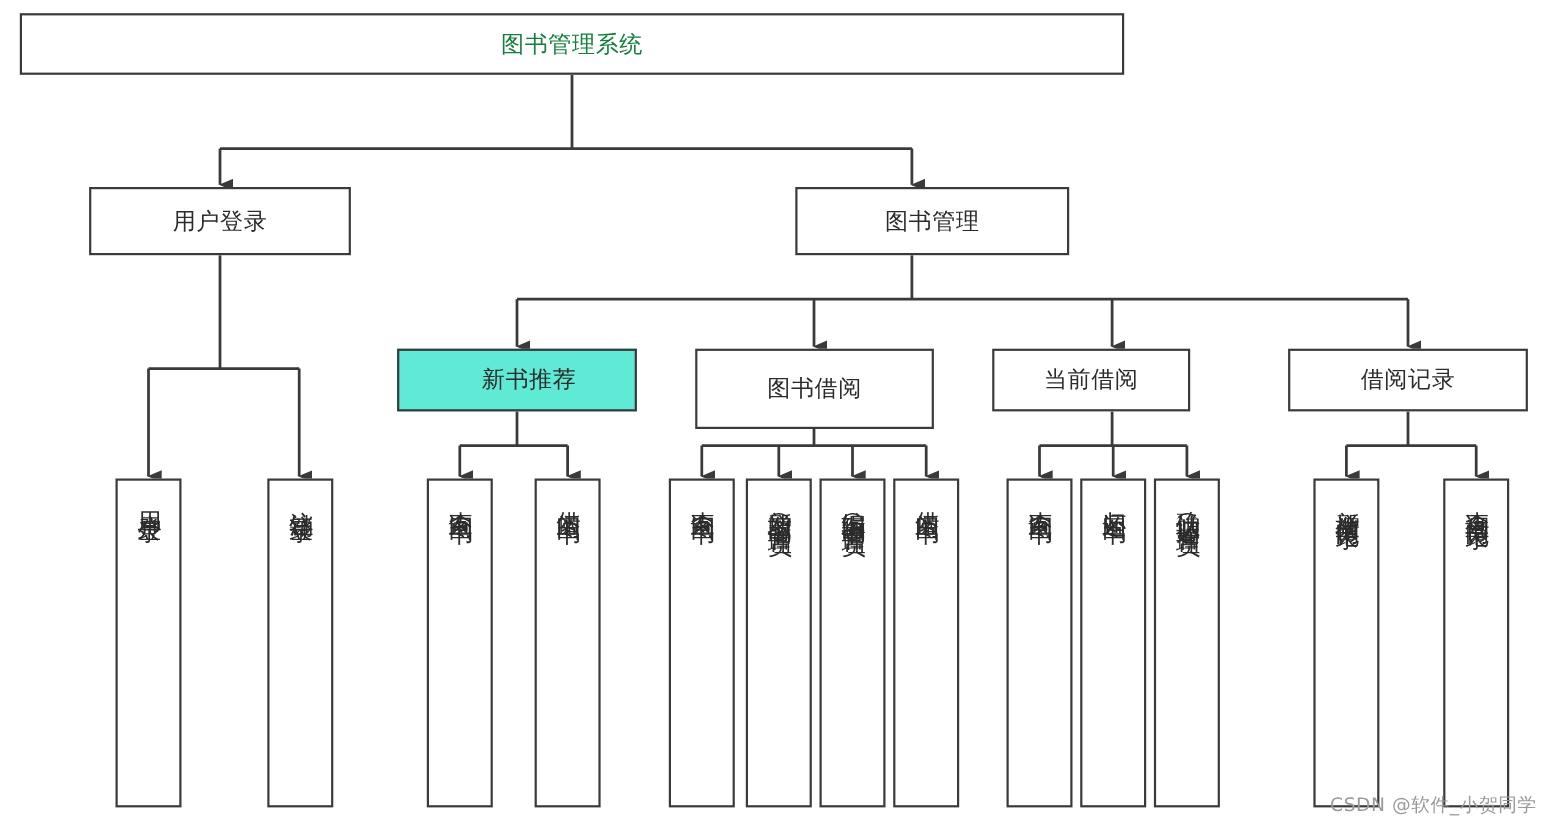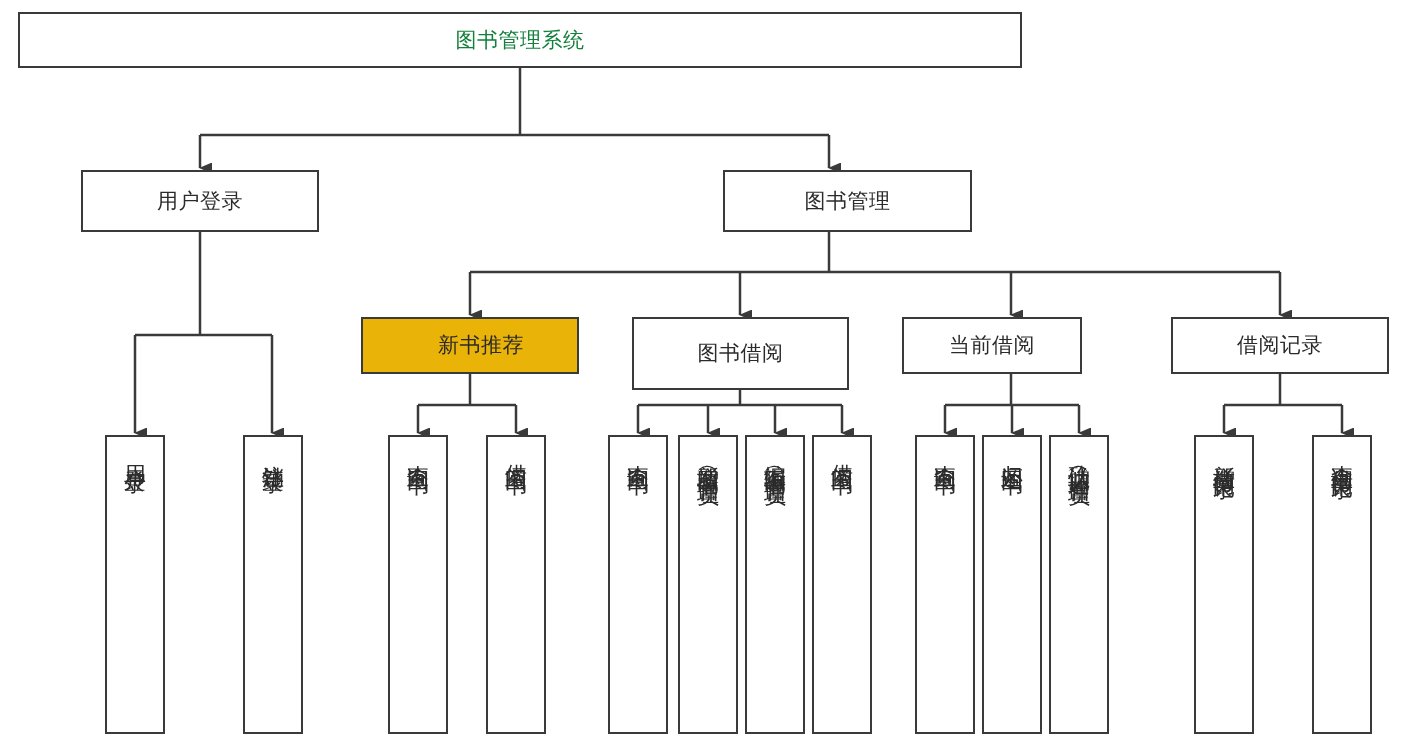--- a/index.html
+++ b/index.html
@@ -115,21 +115,21 @@
   <div id="nodes-layer">
       <div class="node-box" style="left: 18px; top: 12px; width: 1004px; height: 56px; border-color: rgb(58, 58, 58); background: rgb(255, 255, 255);">
         <span class="node-label" style="color: #15803d;">图书管理系统</span>
       </div>
       <div class="node-box" style="left: 81px; top: 170px; width: 238px; height: 62px; border-color: rgb(58, 58, 58); background: rgb(255, 255, 255);">
         <span class="node-label" style="color: rgb(43, 43, 43);">用户登录</span>
       </div>
       <div class="node-box" style="left: 711px; top: 170px; width: 249px; height: 62px; border-color: rgb(58, 58, 58); background: rgb(255, 255, 255); margin-left: 12px;">
         <span class="node-label" style="color: rgb(43, 43, 43);">图书管理</span>
       </div>
-      <div class="node-box" style="left: 361px; top: 317px; width: 218px; height: 57px; border-color: rgb(58, 58, 58); background: #eab308; padding-left: 22px;">
+      <div class="node-box" style="left: 361px; top: 317px; width: 218px; height: 57px; border-color: rgb(58, 58, 58); background: #5eead4; padding-left: 22px;">
         <span class="node-label" style="color: rgb(43, 43, 43);">新书推荐</span>
       </div>
       <div class="node-box" style="left: 632px; top: 317px; width: 217px; height: 73px; border-color: rgb(58, 58, 58); background: rgb(255, 255, 255);">
         <span class="node-label" style="color: rgb(43, 43, 43);">图书借阅</span>
       </div>
       <div class="node-box" style="left: 902px; top: 317px; width: 180px; height: 57px; border-color: rgb(58, 58, 58); background: rgb(255, 255, 255);">
         <span class="node-label" style="color: rgb(43, 43, 43);">当前借阅</span>
       </div>
       <div class="node-box" style="left: 1171px; top: 317px; width: 218px; height: 57px; border-color: rgb(58, 58, 58); background: rgb(255, 255, 255);">
         <span class="node-label" style="color: rgb(43, 43, 43); text-align: center;">借阅记录</span>
@@ -168,14 +168,15 @@
         <span class="node-label" style="color: rgb(43, 43, 43);">确认归还（管理员）</span>
       </div>
       <div class="node-box vertical" style="left: 1194px; top: 435px; width: 60px; height: 299px; border-color: rgb(58, 58, 58); background: rgb(255, 255, 255);">
         <span class="node-label" style="color: rgb(43, 43, 43);">新增借阅记录</span>
       </div>
       <div class="node-box vertical" style="left: 1312px; top: 435px; width: 60px; height: 299px; border-color: rgb(58, 58, 58); background: rgb(255, 255, 255);">
         <span class="node-label" style="color: rgb(43, 43, 43);">查询借阅记录</span>
       </div>
     </div>
 
+  <div id="watermark">CSDN @软件_小贺同学</div>
 
 </div>
 
 </body></html>

